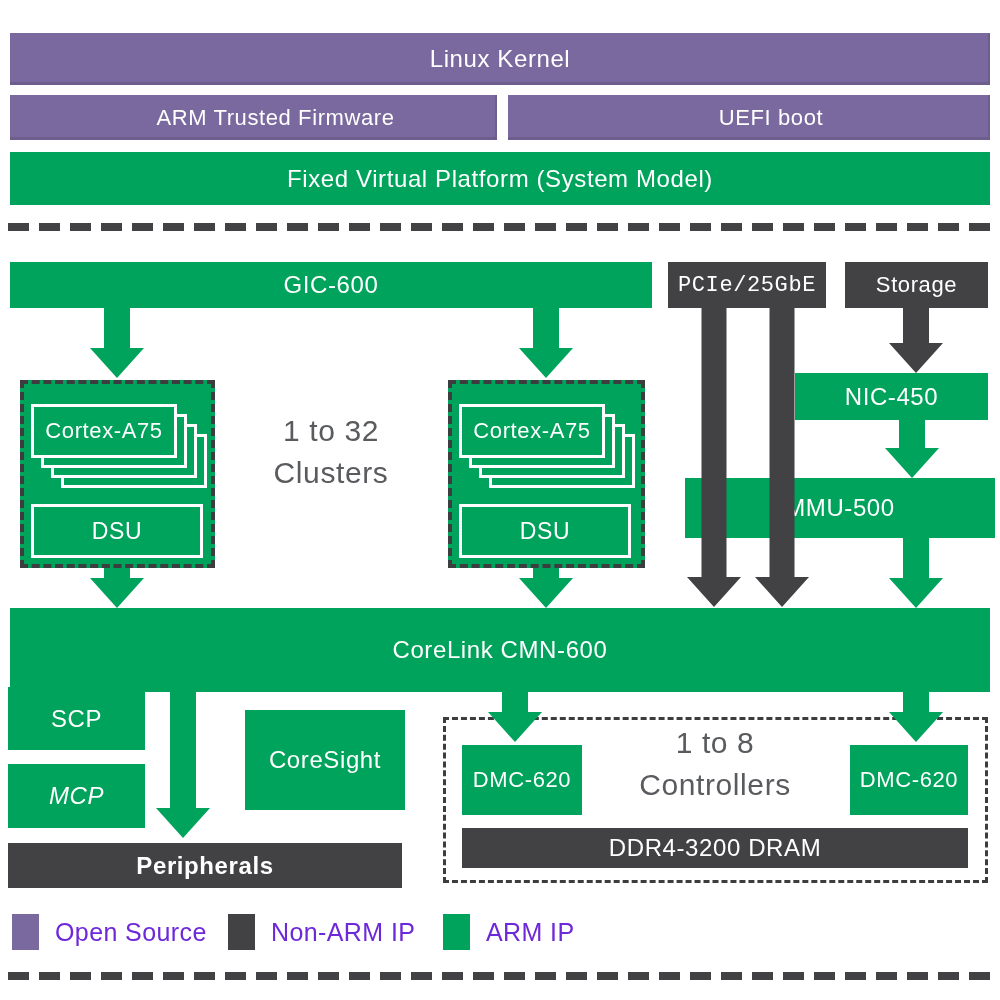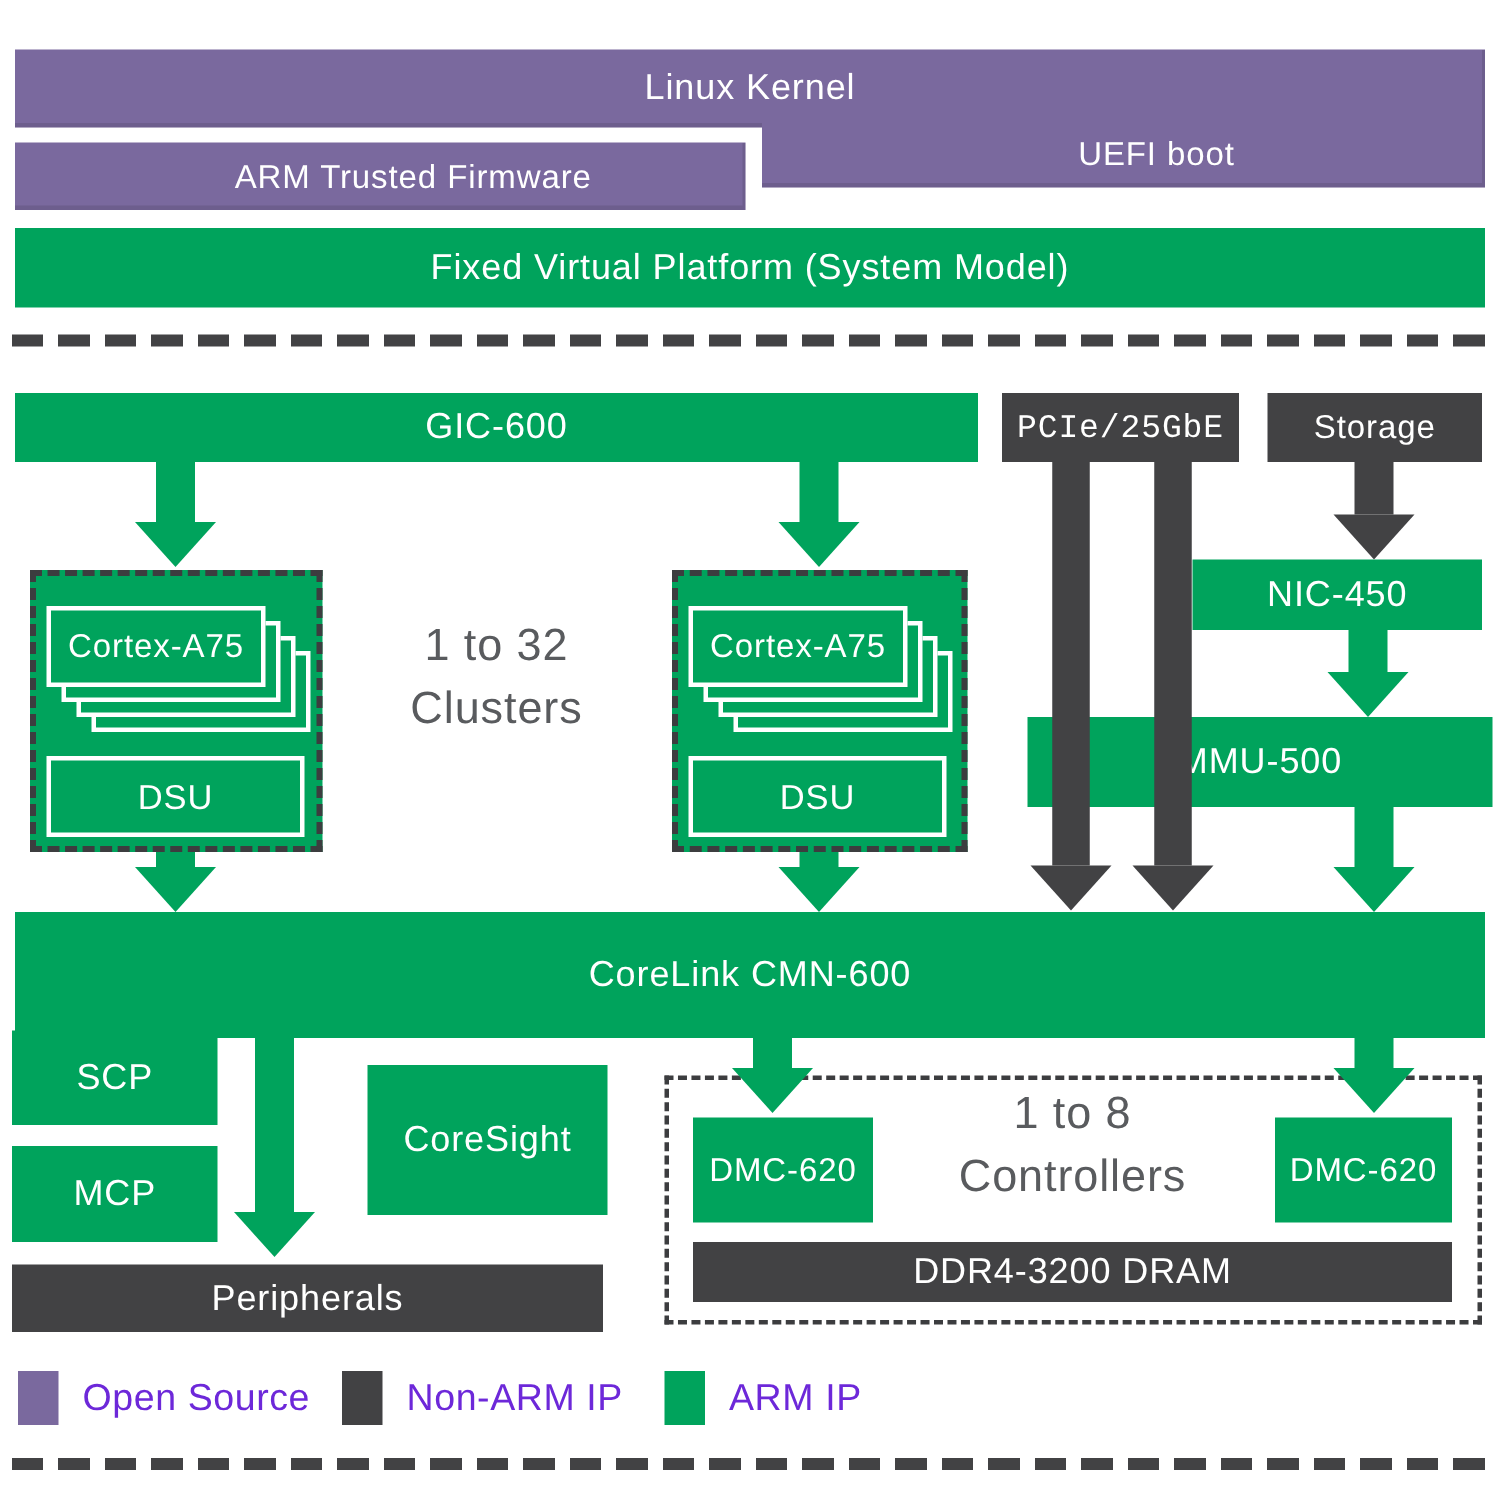--- a/index.html
+++ b/index.html
@@ -60,21 +60,21 @@
 </style>
 </head>
 <body>
 
 <div id="canvas">
 
   <div class="box purple fs-big" style="left:10px;top:33px;width:980px;height:52px;">Linux Kernel</div>
 
   <div class="box purple fs-med" style="left:10px;top:95px;width:487px;height:45px;">ARM Trusted Firmware</div>
 
-  <div class="box purple fs-med" style="left:508px;top:80px;width:482px;height:45px;">UEFI boot</div>
+  <div class="box purple fs-med" style="left:508px;top:95px;width:482px;height:45px;">UEFI boot</div>
 
   <div class="box green fs-big" style="left:10px;top:152px;width:980px;height:53px;">Fixed Virtual Platform  (System Model)</div>
 
   <div class="hsep" style="left:8px;top:223px;width:986px;"></div>
   <div class="hsep" style="left:8px;top:972px;width:986px;"></div>
 
   <div class="box green fs-big" style="left:10px;top:262px;width:642px;height:46px;">GIC-600</div>
 
   <div class="box dark fs-sm" style="left:668px;top:262px;width:158px;height:46px;font-family:Liberation Mono, monospace;">PCIe/25GbE</div>
 
@@ -143,30 +143,30 @@
       <div class="head"></div>
   </div>
   <div class="arrow d" style="left:755px;top:308px;width:54px;height:299px;z-index:2;">
     <div class="shaft" style="height:269px;width:25px;"></div>
       <div class="head"></div>
   </div>
 
   <div class="box green fs-big" style="left:10px;top:608px;width:980px;height:84px;">CoreLink CMN-600</div>
 
   <div class="box green fs-big" style="left:8px;top:687px;width:137px;height:63px;">SCP</div>
-  <div class="box green fs-big" style="left:8px;top:764px;width:137px;height:64px;">MCP</div>
+  <div class="box green fs-big" style="left:8px;top:764px;width:137px;height:64px;font-style:italic;">MCP</div>
 
   <div class="arrow g" style="left:156px;top:676px;width:54px;height:162px;">
     <div class="shaft" style="height:132px;"></div>
       <div class="head"></div>
   </div>
 
   <div class="box green fs-big" style="left:245px;top:710px;width:160px;height:100px;">CoreSight</div>
 
-  <div class="box dark fs-big" style="left:8px;top:843px;width:394px;height:45px;">Peripherals</div>
+  <div class="box dark fs-big" style="left:8px;top:843px;width:394px;height:45px;font-weight:bold;">Peripherals</div>
 
   <div class="arrow g" style="left:488px;top:676px;width:54px;height:66px;z-index:3;">
     <div class="shaft" style="height:36px;"></div>
       <div class="head"></div>
   </div>
   <div class="arrow g" style="left:889px;top:676px;width:54px;height:66px;z-index:3;">
     <div class="shaft" style="height:36px;"></div>
       <div class="head"></div>
   </div>
 

